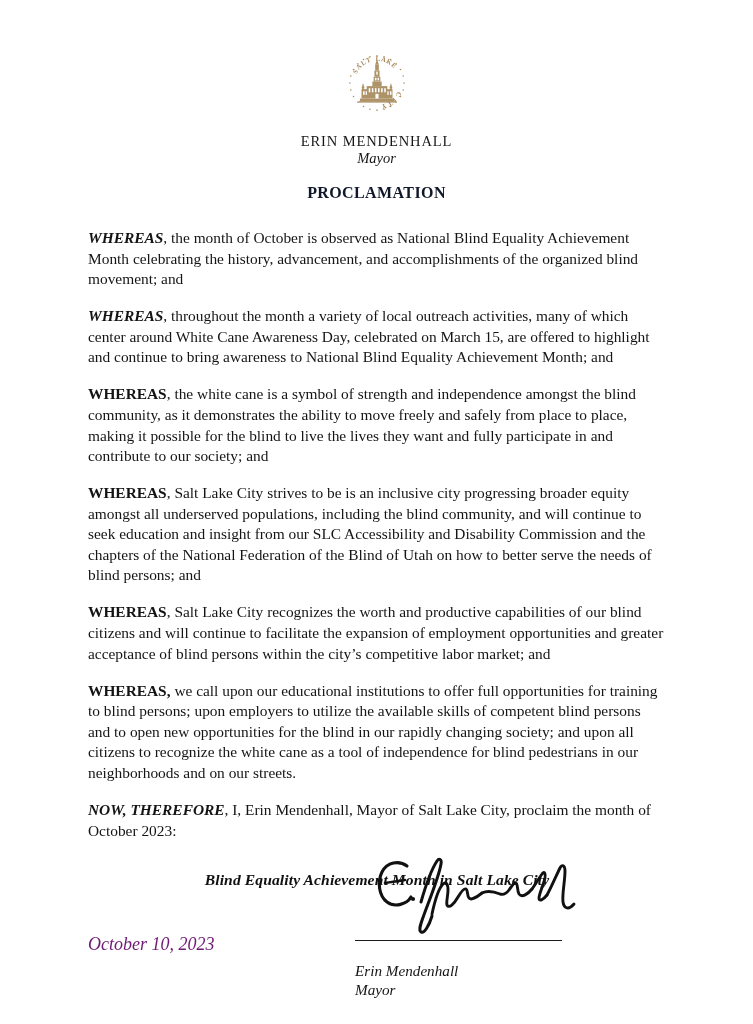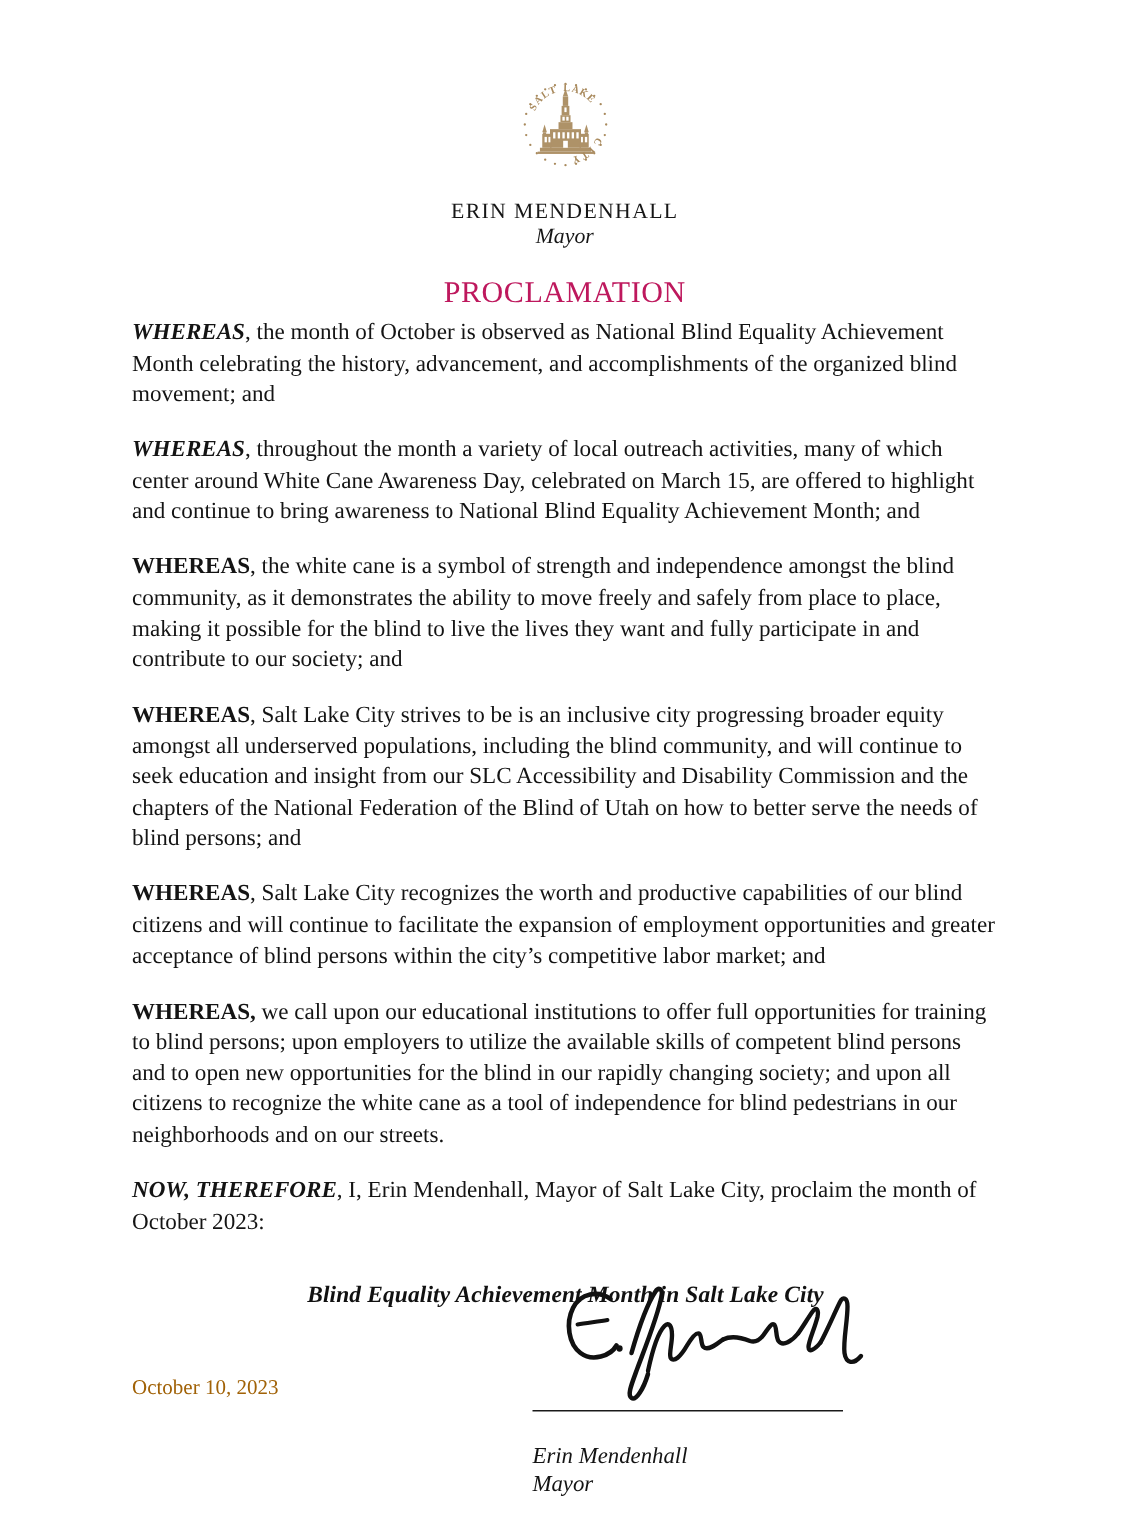--- a/index.html
+++ b/index.html
@@ -49,30 +49,30 @@
     color: #161616;
   }
 
   
   .doc-title {
     position: absolute;
     top: 184px;
     left: 0;
     right: 0;
     text-align: center;
-    font-weight: normal;
-    font-size: 20px;
+    font-weight: bold;
+    font-size: 16px;
     letter-spacing: 0.4px;
-    color: #be185d;
+    color: #0f172a;
   }
 
   
   .body-block {
     position: absolute;
-    top: 212px;
+    top: 228px;
     left: 88px;
     width: 578px;
   }
   .clause {
     font-size: 15.4px;
     line-height: 1.335;
     margin: 0 0 16.5px 0;
     text-align: left;
     color: #141414;
   }
@@ -93,22 +93,23 @@
     text-align: center;
     font-weight: bold;
     font-style: italic;
     font-size: 15.6px;
     color: #111111;
     letter-spacing: 0.1px;
   }
 
   .date-line {
     margin: 45px 0 0 0;
-    font-size: 14px;
-    color: #a16207;
+    font-style: italic;
+    font-size: 18px;
+    color: #701a75;
   }
 
   
   .signature-block {
     position: absolute;
     left: 355px;
     top: 852px;
     width: 300px;
   }
   .signature-mark {

